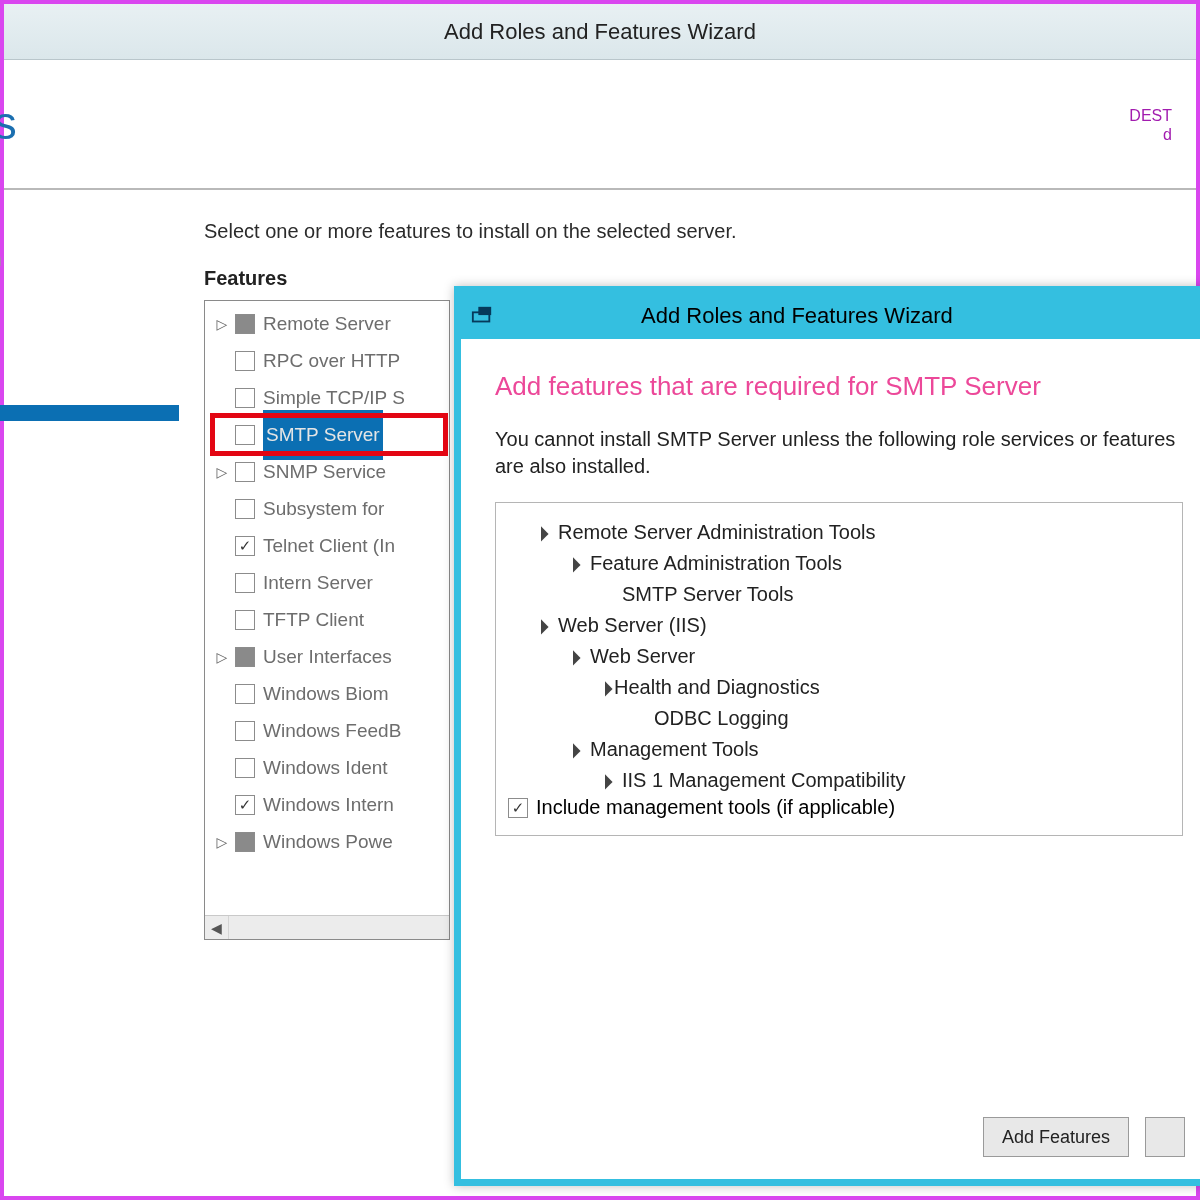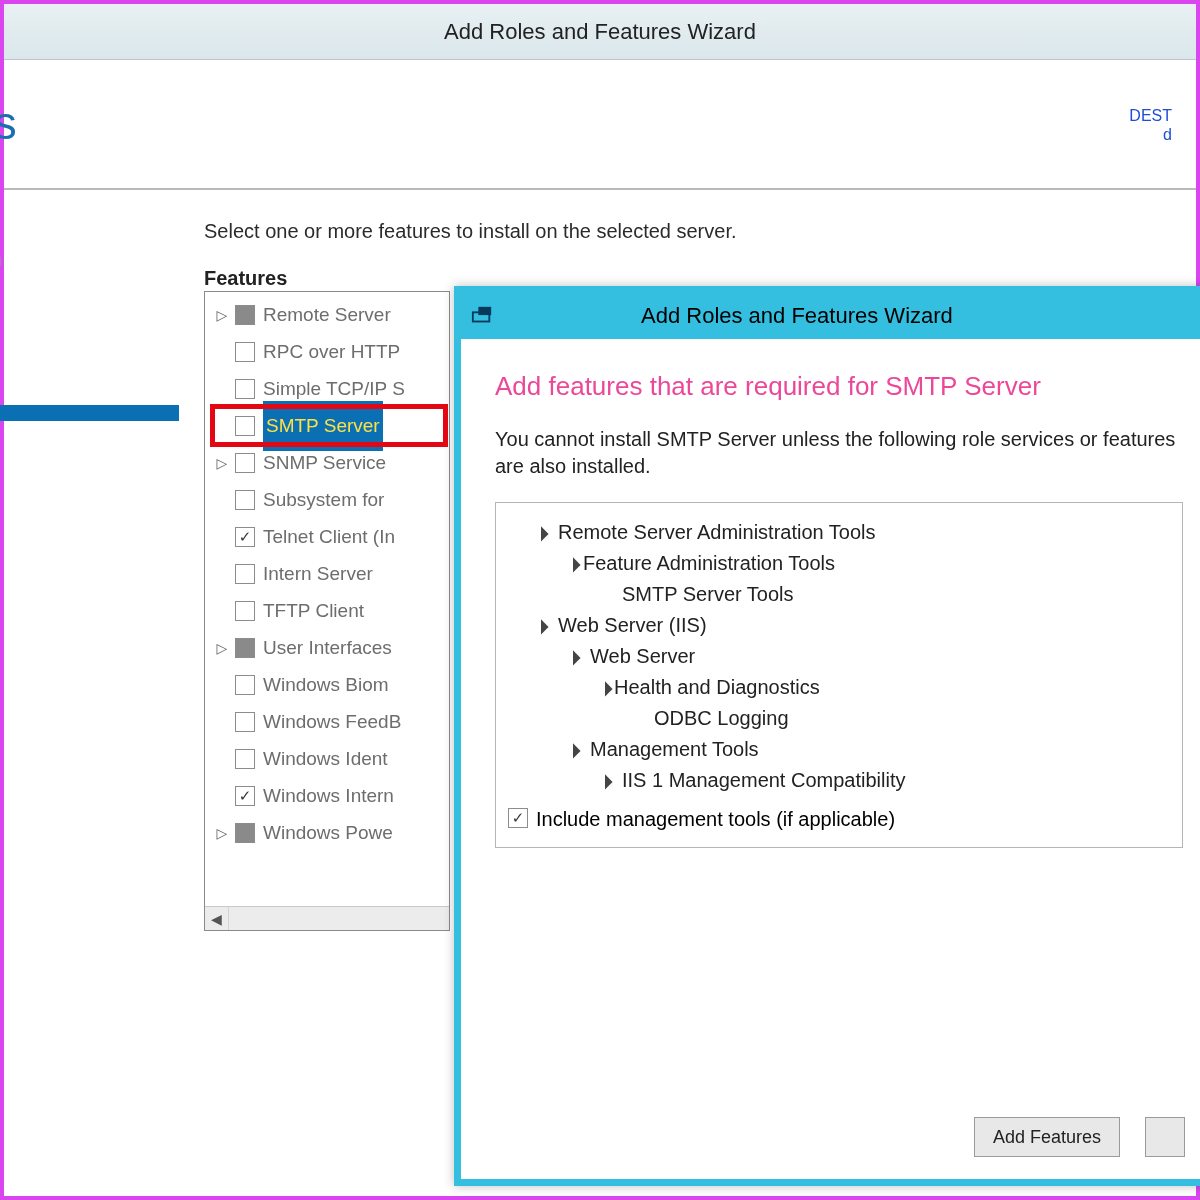--- a/index.html
+++ b/index.html
@@ -20,35 +20,35 @@
 .page-heading {
   position: absolute; left: -120px; top: 36px;
   font-size: 46px; font-weight: 300; color: #1b6fb0; letter-spacing: 1px;
 }
 .header-rule {
   position: absolute; left: 0; right: 0; top: 128px;
   border-bottom: 2px solid #b9b9b9;
 }
 .dest-label {
   position: absolute; right: 24px; top: 46px; text-align: right;
-  font-size: 16px; color: #1d4ed8; line-height: 1.2;
+  font-size: 16px; color: #a21caf; line-height: 1.2;
 }
 
 .nav-column {
   position: absolute; left: -60px; top: 180px; width: 235px;
   font-size: 20px;
 }
 .nav-item { padding: 8px 16px 8px 20px; color: #9b9b9b; }
 .nav-item.current { background: #0b6fb3; color: #fff; margin-top: 32px; margin-bottom: 6px;}
 
 .main-area {
   position: absolute; left: 200px; top: 160px; right: 0; bottom: 0;
 }
 .prompt-text { font-size: 20px; color: #2b2b2b; margin-bottom: 24px; }
-.section-label { font-size: 20px; font-weight: 700; color: #222; margin-bottom: 1px; }
+.section-label { font-size: 20px; font-weight: 700; color: #222; margin-bottom: 10px; }
 
 .tree-box {
   border: 1px solid #8a8a8a; background: #fff; width: 246px; height: 640px;
   position: relative; overflow: hidden;
 }
 .tree-inner { padding: 4px 4px 0 8px; }
 .tree-row {
   display: flex; align-items: center; height: 37px; font-size: 19px; color: #6d6d6d;
   white-space: nowrap;
 }
@@ -57,21 +57,21 @@
 .cb {
   width: 20px; height: 20px; border: 1px solid #8c8c8c; background: #fff;
   margin: 0 8px 0 4px; display: inline-flex; align-items: center; justify-content: center;
   font-size: 15px; color: #333; flex: 0 0 20px;
 }
 .cb.checked::before { content: "✓"; }
 .cb.indet { background: #8a8a8a; }
 .tree-row.highlight {
   outline: 5px solid #e30613; outline-offset: -2px; position: relative; z-index: 2;
 }
-.tree-row.highlight .label-text { background: #0b6fb3; color: #fde047; padding: 14px 3px; }
+.tree-row.highlight .label-text { background: #0b6fb3; color: #e5e5e5; padding: 14px 3px; }
 .scroll-h {
   position: absolute; left: 0; right: 0; bottom: 0; height: 24px;
   background: #ececec; border-top: 1px solid #c9c9c9;
 }
 .sh-btn { position: absolute; top: 0; width: 24px; height: 23px; display:flex; align-items:center; justify-content:center; color:#555; font-size:14px; }
 .sh-left { left: 0; border-right: 1px solid #d4d4d4; }
 
 
 .dialog {
   position: absolute; left: 450px; top: 226px; width: 760px; height: 900px;
@@ -85,24 +85,24 @@
   margin: 0 18px 0 10px; width: 22px; height: 22px; position: relative;
 }
 .dlg-icon svg { width: 22px; height: 22px; }
 .dlg-body { padding: 32px 24px 0 34px; }
 .dlg-heading { font-size: 26px; color: #ec4899; margin-bottom: 24px; }
 .dlg-desc { font-size: 20px; color: #222; margin-bottom: 22px; line-height: 1.35; }
 .req-box { border: 1px solid #b5b5b5; padding: 14px 12px 16px 12px; }
 .req-row { display: flex; align-items: center; font-size: 20px; color: #222; padding: 4px 0; }
 .tri { width: 20px; text-align: center; font-size: 14px; color: #444; }
 .pad1 { padding-left: 22px; } .pad2 { padding-left: 54px; } .pad3 { padding-left: 86px; } .pad4 { padding-left: 118px; }
-.include-row { display: flex; margin-top: 12px; font-size: 20px; }
+.include-row { display: flex; align-items: center; font-size: 20px; }
 .include-row .cb { margin-left: 0; }
 .dlg-actions {
-  position: absolute; right: 22px; bottom: 22px; display: flex; gap: 25px;
+  position: absolute; right: 22px; bottom: 22px; display: flex; gap: 16px;
 }
 .btn {
   min-width: 146px; height: 40px; background: #e8e8e8; border: 1px solid #9a9a9a;
   font-size: 18px; color: #222; display: inline-flex; align-items:center; justify-content:center;
 }
 </style>
 </head>
 <body>
 
 <div class="outer-window">
@@ -228,21 +228,21 @@
       <div class="dlg-body">
         <div class="dlg-heading">Add features that are required for SMTP Server</div>
         <div class="dlg-desc">You cannot install SMTP Server unless the following role services or features are also installed.</div>
         <div class="req-box" id="req-box">
             <div class="req-row pad1">
               <span class="tri" style="transform: rotate(-45deg);">◢</span>
               <span style="margin-left: 8px;">Remote Server Administration Tools</span>
             </div>
             <div class="req-row pad2">
               <span class="tri" style="transform: rotate(-45deg);">◢</span>
-              <span style="margin-left: 1px;">Feature Administration Tools</span>
+              <span style="margin-left: 8px;">Feature Administration Tools</span>
             </div>
             <div class="req-row pad3">
               <span class="tri"></span>
               <span style="margin-left: 8px;">SMTP Server Tools</span>
             </div>
             <div class="req-row pad1">
               <span class="tri" style="transform: rotate(-45deg);">◢</span>
               <span style="margin-left: 8px;">Web Server (IIS)</span>
             </div>
             <div class="req-row pad2">

